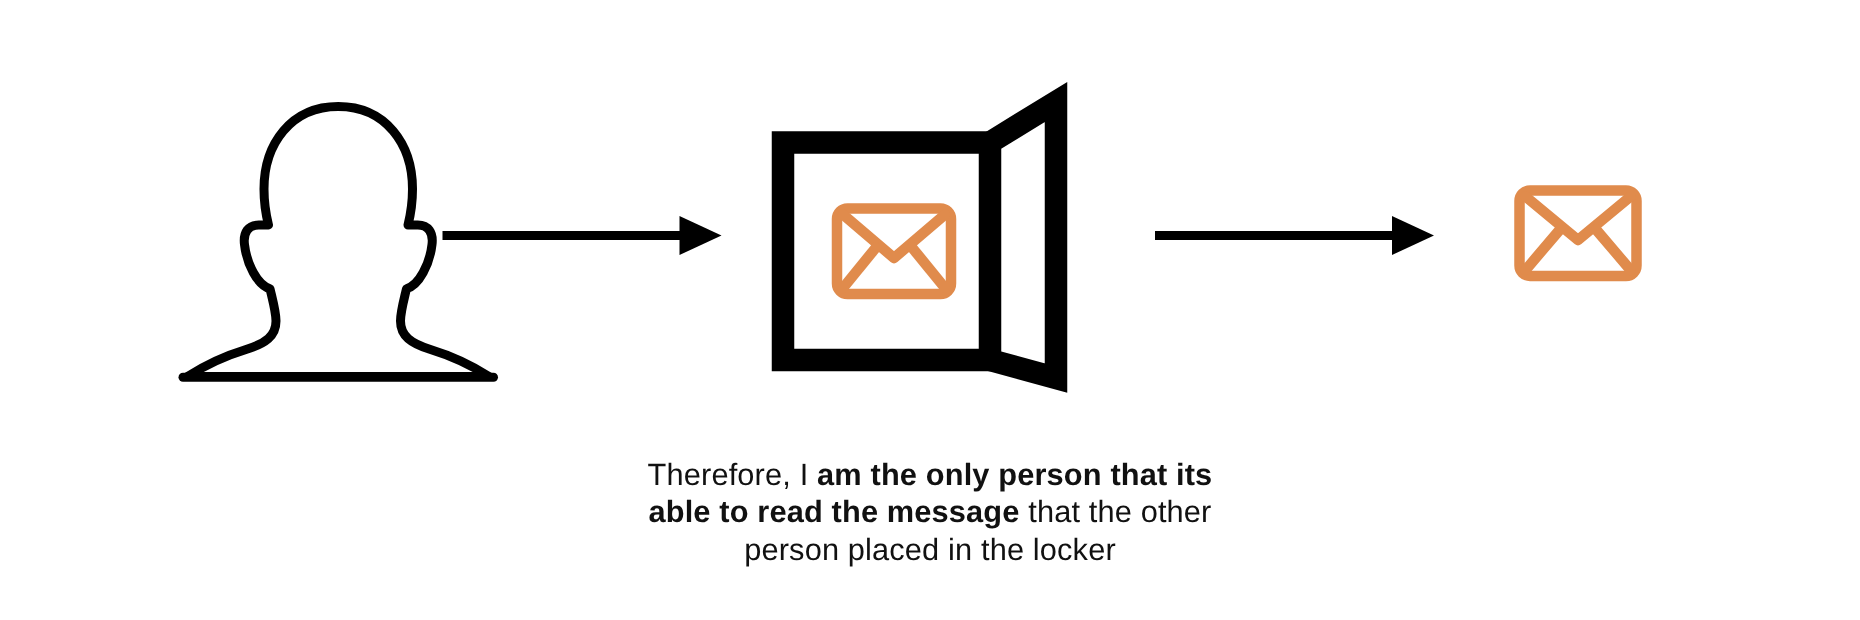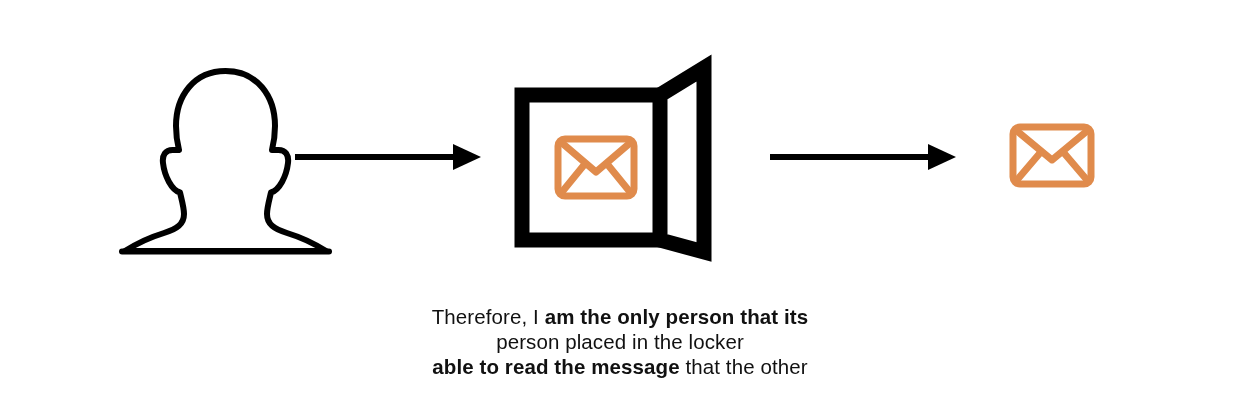--- a/index.html
+++ b/index.html
@@ -119,17 +119,17 @@
     <svg viewBox="0 0 90 70" width="90" height="70" aria-hidden="true">
       <rect x="5" y="7" width="78" height="57" rx="7" ry="7" fill="none" stroke="#E08B4C" stroke-width="7"></rect>
       <path d="M9 11 L 44 40 L 79 11" fill="none" stroke="#E08B4C" stroke-width="7" stroke-linejoin="round" stroke-linecap="round"></path>
       <path d="M9 60 L 32 33" fill="none" stroke="#E08B4C" stroke-width="7" stroke-linecap="round"></path>
       <path d="M79 60 L 56 33" fill="none" stroke="#E08B4C" stroke-width="7" stroke-linecap="round"></path>
     </svg>
   </div>
 
   <div id="caption">
     <span class="line"><span>Therefore, I </span><span class="em">am the only person that its</span></span>
+    <span class="line"><span class="em">able to read the message</span><span> that the other</span></span>
     <span class="line"><span>person placed in the locker</span></span>
-    <span class="line"><span class="em">able to read the message</span><span> that the other</span></span>
   </div>
 
 </div>
 
 </body></html>

